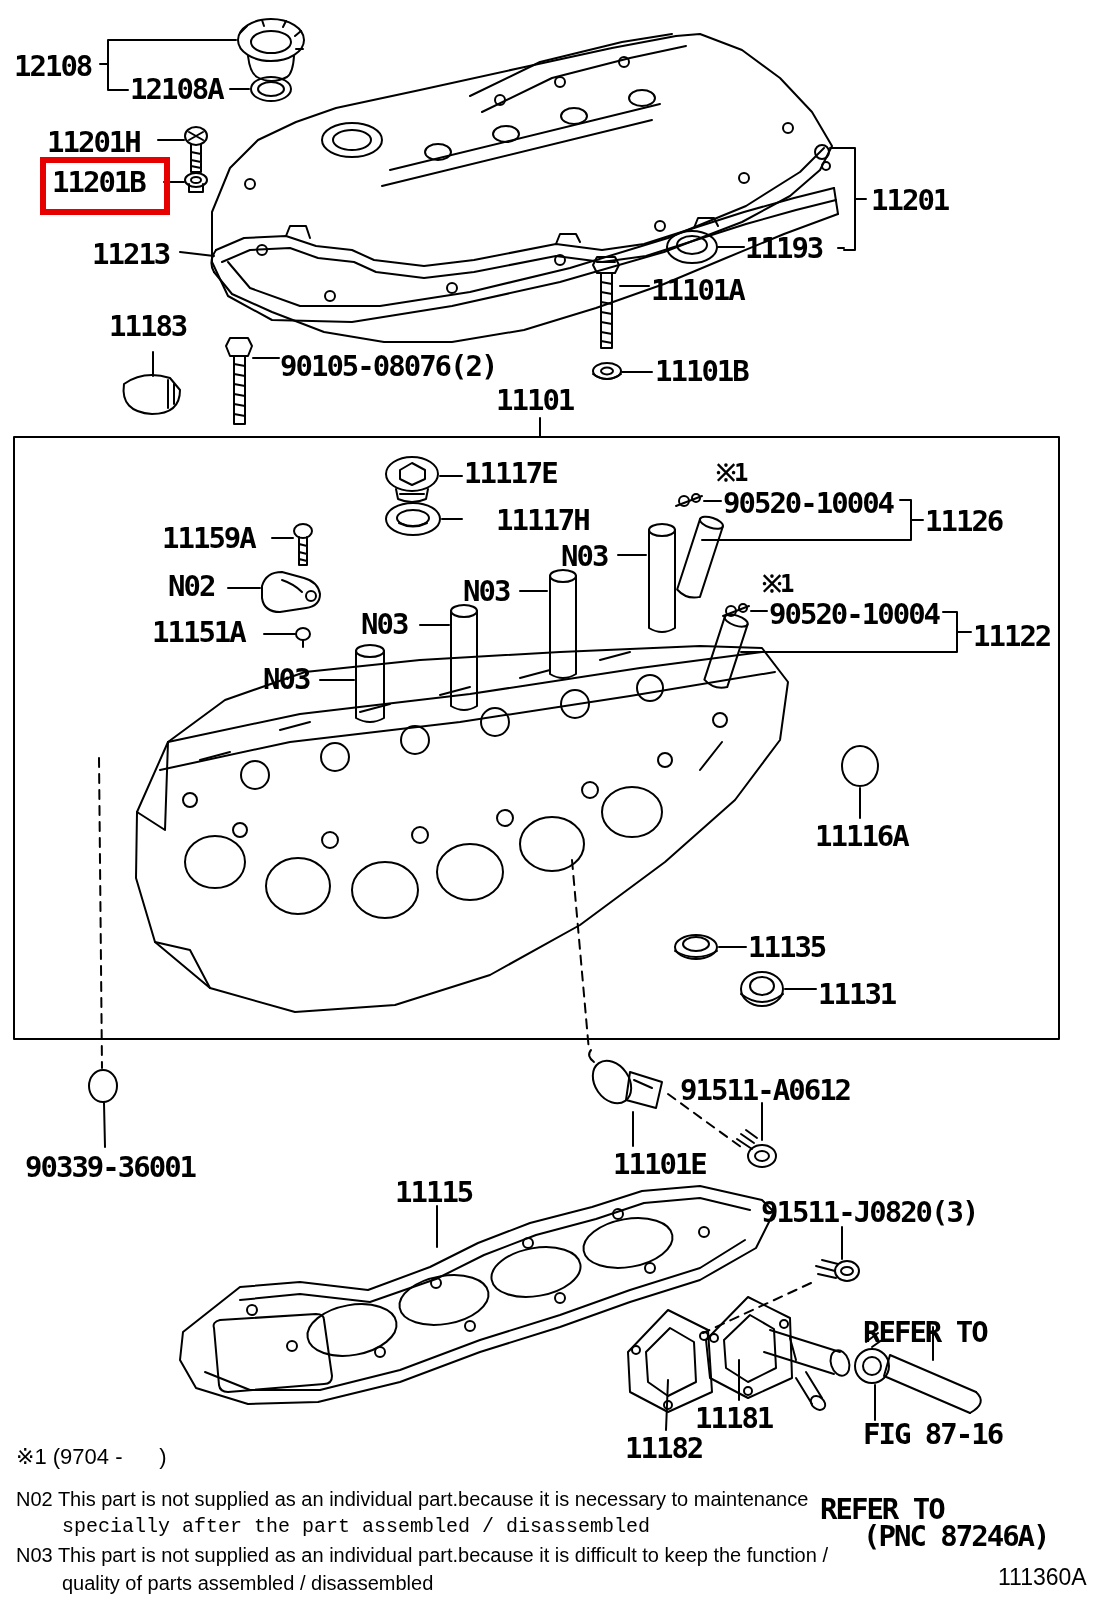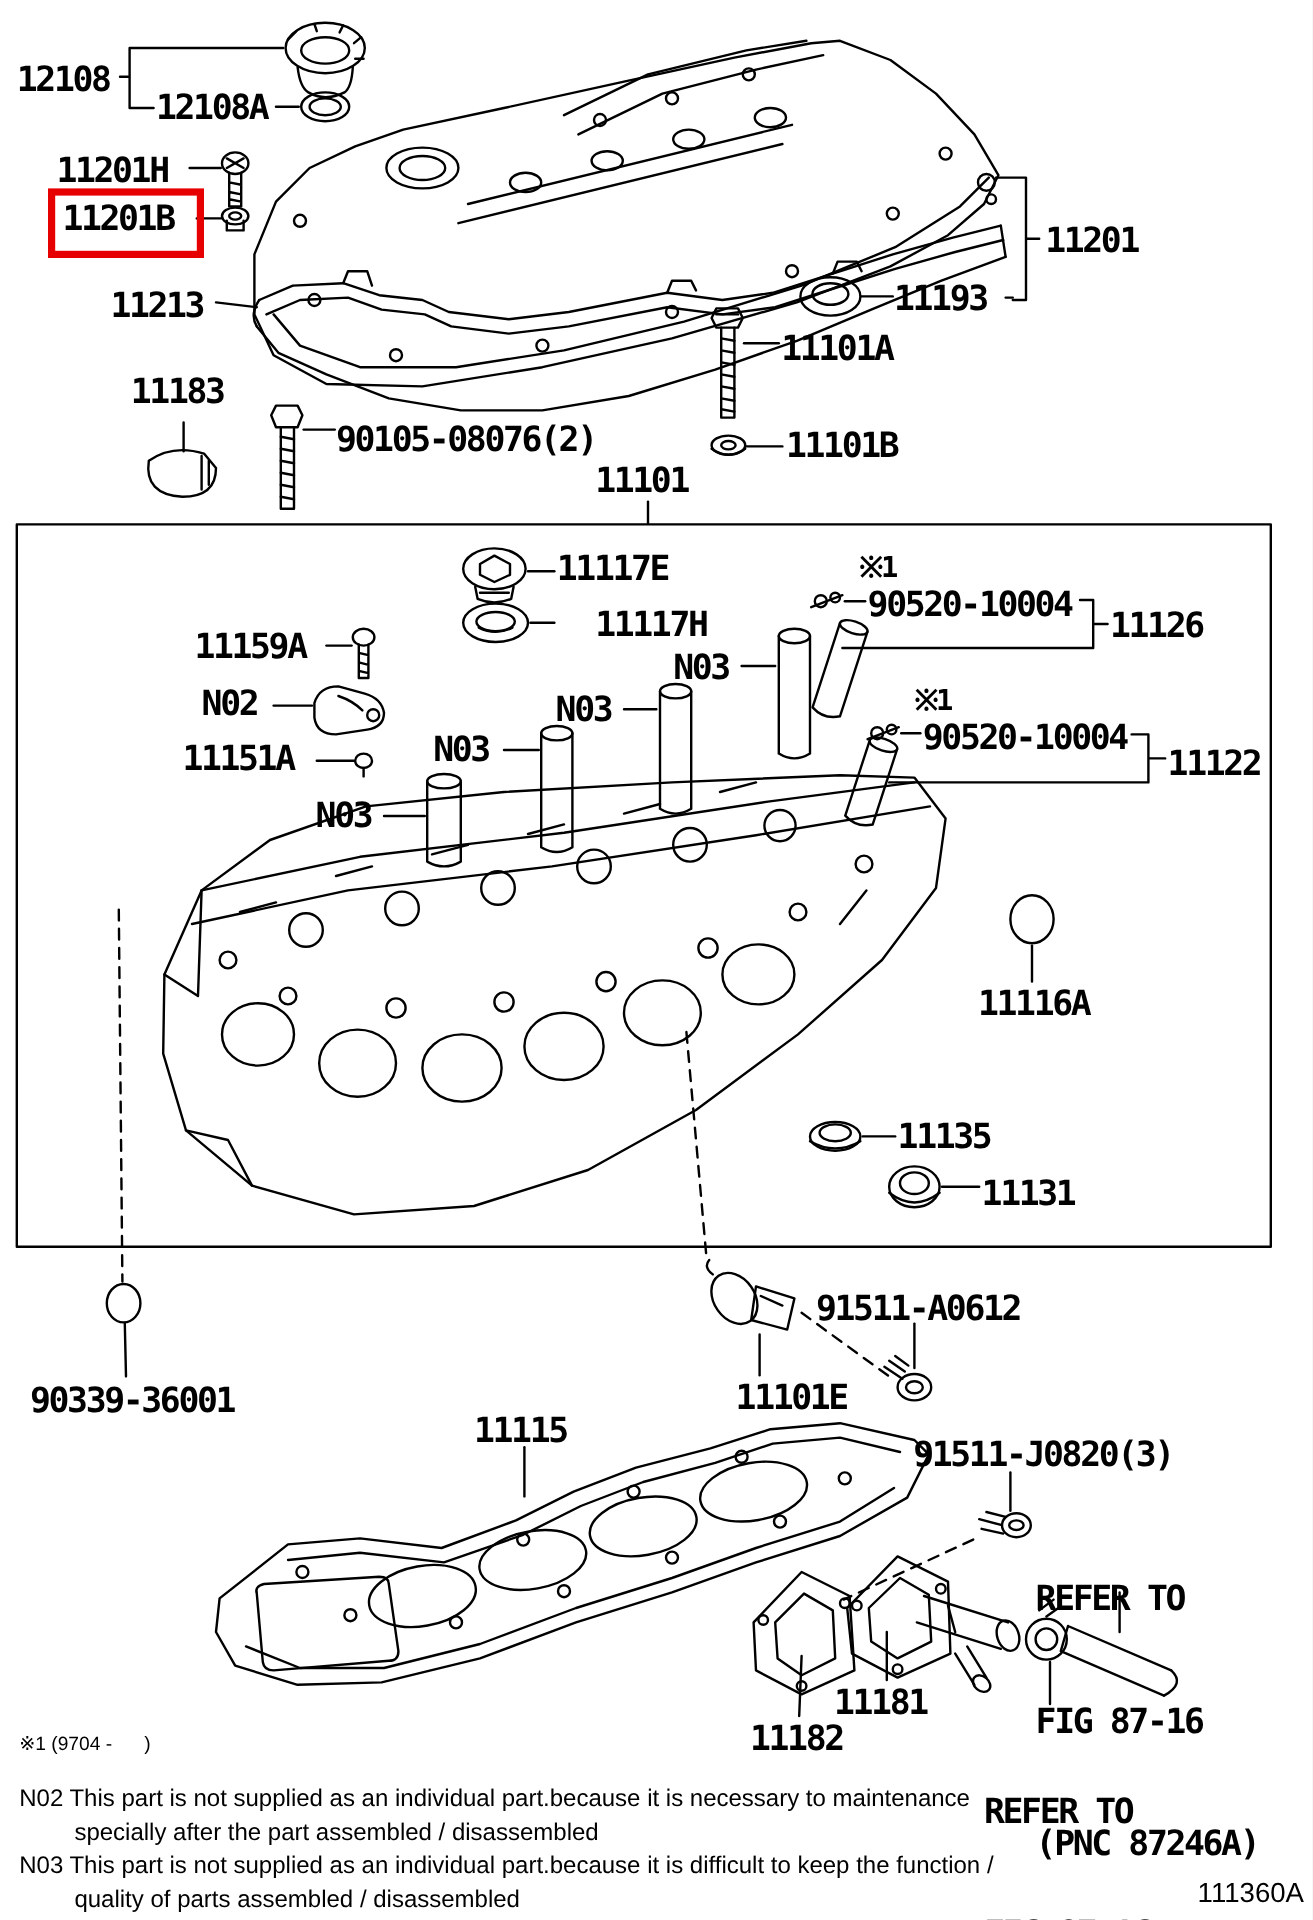--- a/index.html
+++ b/index.html
@@ -14,21 +14,21 @@
     font-family:"DejaVu Sans Mono",monospace;font-weight:bold;
     font-size:29px;line-height:1;letter-spacing:-2px;white-space:pre;
   }
   .plbl.small{font-size:24px;}
   .plbl.block{line-height:34px;}
   .fnote{
     position:absolute;z-index:2;color:#000;
     font-family:"Liberation Sans","DejaVu Sans",sans-serif;
     font-size:20px;line-height:1.2;white-space:pre;
   }
-  .fnote.big{font-size:16px;}
+  .fnote.big{font-size:22px;}
   .figcode{
     position:absolute;z-index:2;color:#000;
     font-family:"Liberation Sans","DejaVu Sans",sans-serif;font-size:23px;white-space:pre;
   }
   .hlbox{
     position:absolute;z-index:1;border:6px solid #e60000;background:transparent;
   }
 </style>
 </head>
 <body>
@@ -388,18 +388,18 @@
   </div>
   <div class="plbl" style="left:695px;top:1404px;">11181</div>
   <div class="plbl" style="left:625px;top:1434px;">11182</div>
   <div class="plbl block" style="left:820px;top:1424px;">
     <div>REFER TO</div>
     <div>FIG 87-16</div>
   </div>
 
   <div class="fnote big" style="left:16px;top:1444px;">※1 (9704 -      )</div>
   <div class="fnote" style="left:16px;top:1487px;">N02 This part is not supplied as an individual part.because it is necessary to maintenance</div>
-  <div class="fnote" style="left:62px;top:1515px;">specially after the part assembled / disassembled</div>
+  <div class="fnote" style="left:62px;top:1515px;font-family:Liberation Mono, monospace;">specially after the part assembled / disassembled</div>
   <div class="fnote" style="left:16px;top:1543px;">N03 This part is not supplied as an individual part.because it is difficult to keep the function /</div>
   <div class="fnote" style="left:62px;top:1571px;">quality of parts assembled / disassembled</div>
 
   <div class="figcode" style="left:998px;top:1564px;">111360A</div>
 </div>
 
 </body></html>

